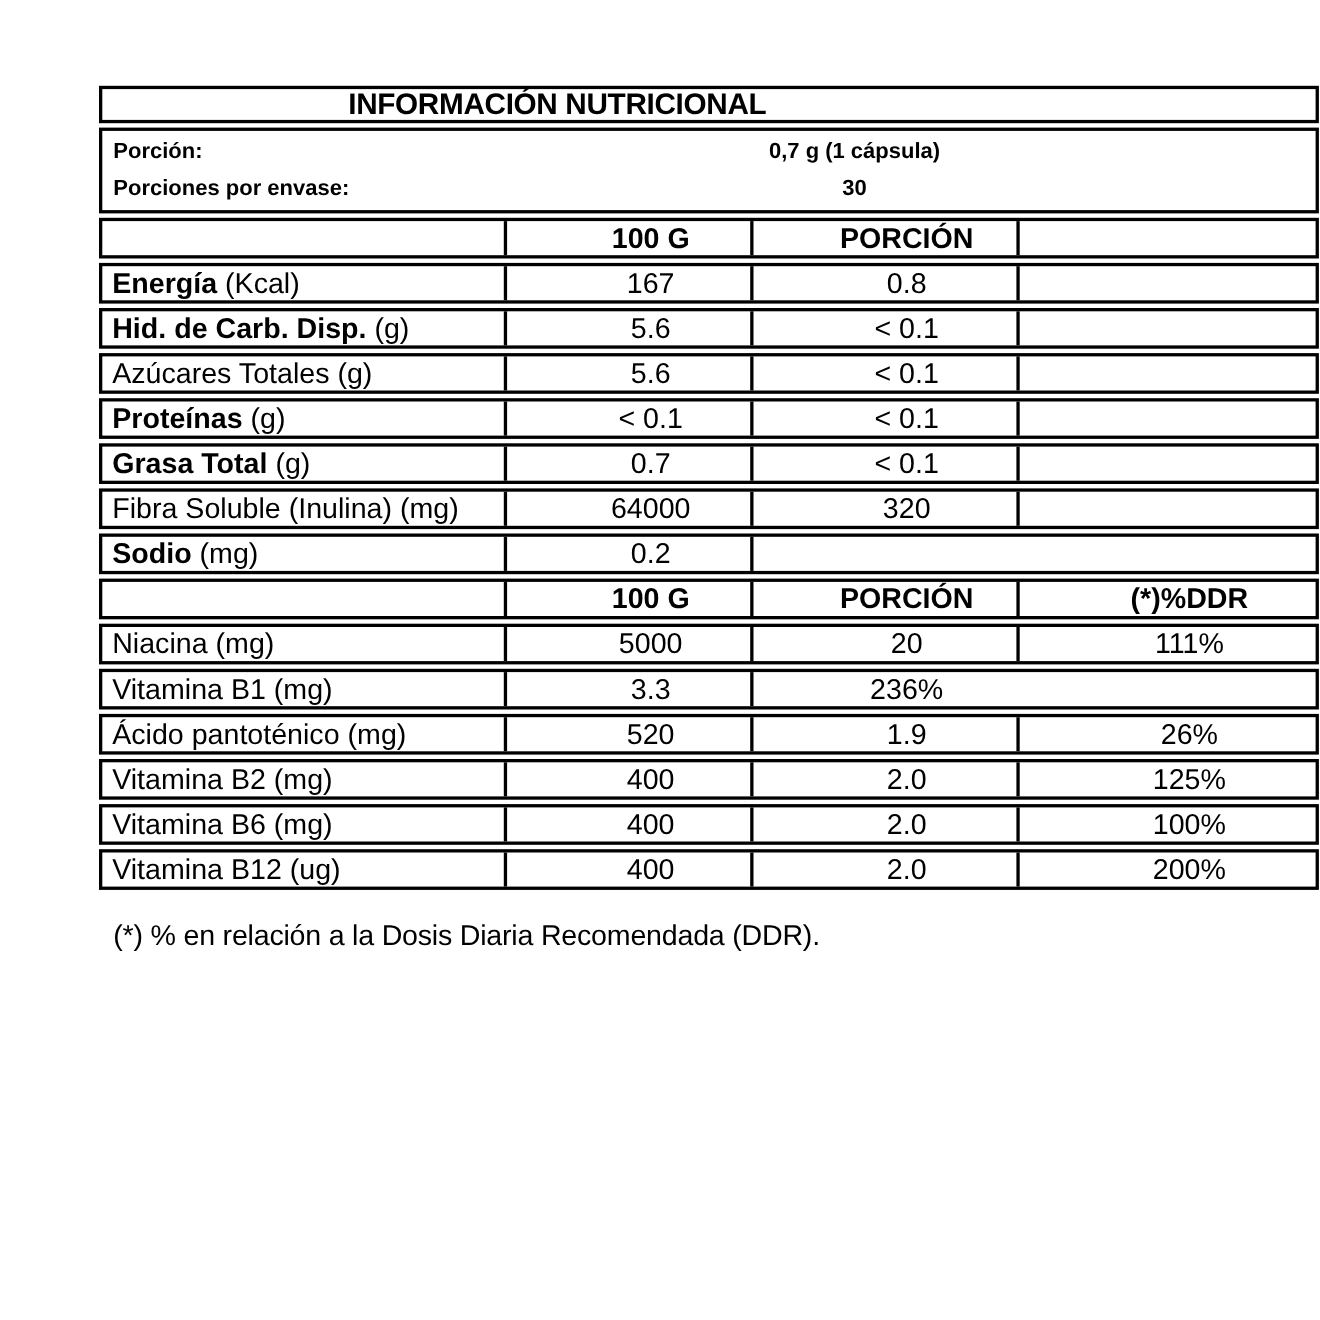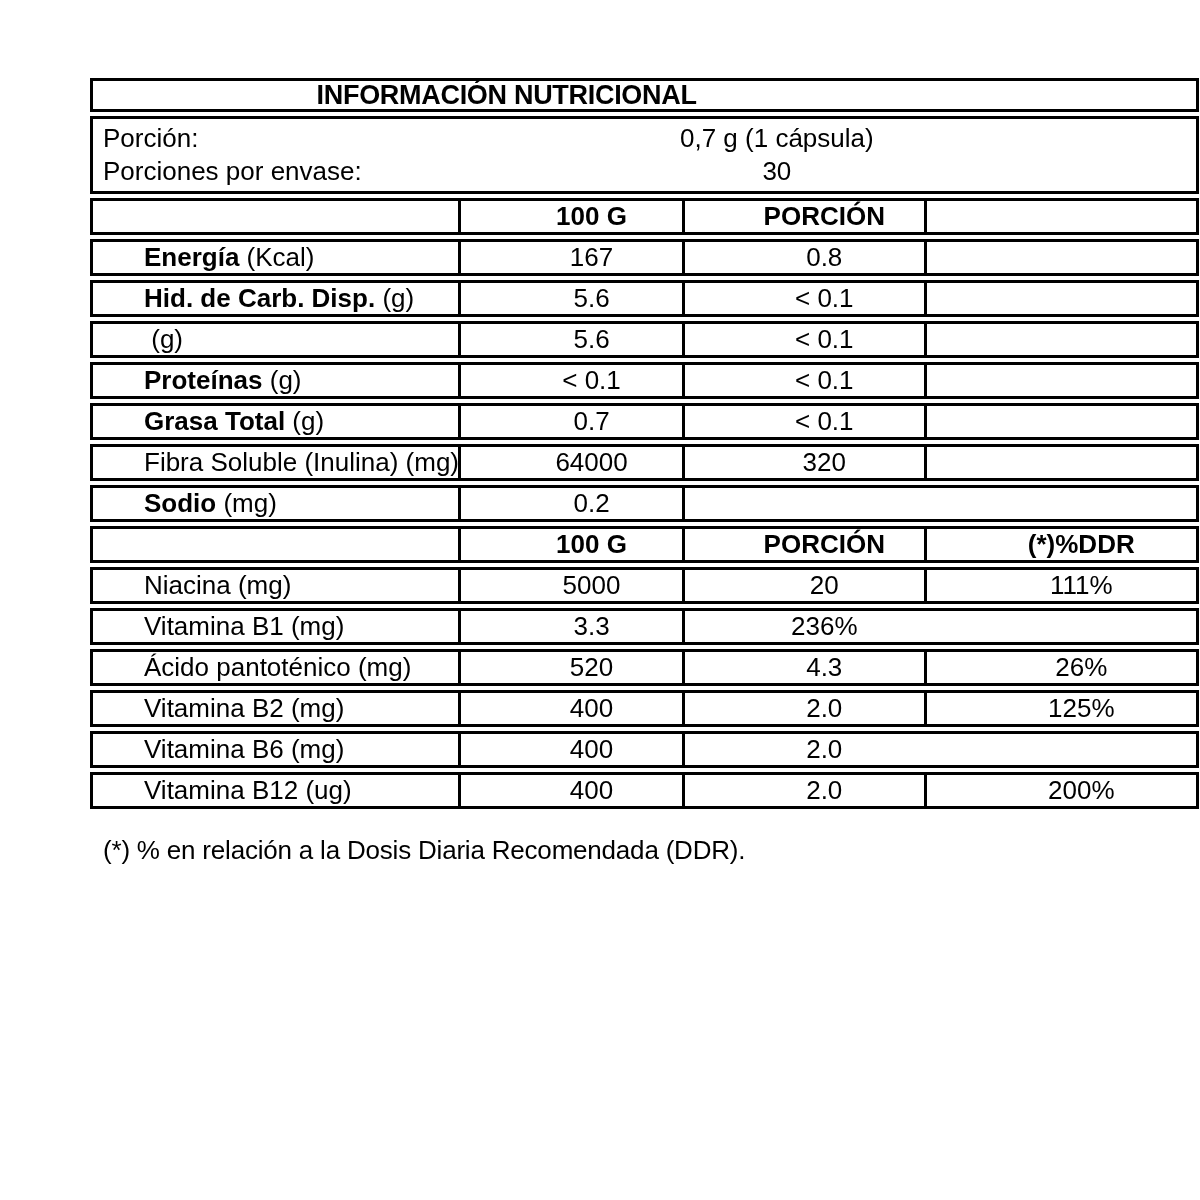--- a/index.html
+++ b/index.html
@@ -44,22 +44,22 @@
   }
   .serving-box {
     height: 78px;
     display: flex;
     flex-direction: column;
     justify-content: center;
   }
   .serving-line {
     display: flex;
     line-height: 33px;
-    font-size: 26px;
-    font-weight: normal;
+    font-size: 20px;
+    font-weight: bold;
   }
   .serving-label {
     width: 42%;
     padding-left: 10px;
     box-sizing: border-box;
     white-space: nowrap;
   }
   .serving-value {
     width: 40%;
     text-align: center;
@@ -76,21 +76,20 @@
     justify-content: center;
     font-size: 26px;
     white-space: nowrap;
     overflow: visible;
     padding-left: 40px;
   }
   .cell.label-cell {
     justify-content: flex-start;
     padding-left: 9px;
     box-sizing: border-box;
-    margin-left: 42px;
   }
   .cell + .cell {
     border-left: 3px solid #000000;
   }
   .bold { font-weight: bold; }
   #footnote {
     margin-top: 26px;
     padding-left: 13px;
     font-size: 26px;
     letter-spacing: -0.2px;
@@ -136,20 +135,21 @@
         <div class="cell label-cell">
           <span class="bold">Hid. de Carb. Disp.</span>
           <span>&nbsp;(g)</span>
         </div>
         <div class="cell">5.6</div>
         <div class="cell">&lt; 0.1</div>
         <div class="cell"></div>
       </div>
       <div class="row-box grid-row">
         <div class="cell label-cell">
+          <span>Azúcares Totales</span>
           <span>&nbsp;(g)</span>
         </div>
         <div class="cell">5.6</div>
         <div class="cell">&lt; 0.1</div>
         <div class="cell"></div>
       </div>
       <div class="row-box grid-row">
         <div class="cell label-cell">
           <span class="bold">Proteínas</span>
           <span>&nbsp;(g)</span>
@@ -206,39 +206,40 @@
         </div>
         <div class="cell">3.3</div>
         <div class="cell">236%</div>
       </div>
       <div class="row-box grid-row">
         <div class="cell label-cell">
           <span>Ácido pantoténico</span>
           <span>&nbsp;(mg)</span>
         </div>
         <div class="cell">520</div>
-        <div class="cell">4.3</div>
+        <div class="cell">1.9</div>
         <div class="cell">26%</div>
       </div>
       <div class="row-box grid-row">
         <div class="cell label-cell">
           <span>Vitamina B2</span>
           <span>&nbsp;(mg)</span>
         </div>
         <div class="cell">400</div>
         <div class="cell">2.0</div>
         <div class="cell">125%</div>
       </div>
       <div class="row-box grid-row">
         <div class="cell label-cell">
           <span>Vitamina B6</span>
           <span>&nbsp;(mg)</span>
         </div>
         <div class="cell">400</div>
         <div class="cell">2.0</div>
+        <div class="cell">100%</div>
       </div>
       <div class="row-box grid-row">
         <div class="cell label-cell">
           <span>Vitamina B12</span>
           <span>&nbsp;(ug)</span>
         </div>
         <div class="cell">400</div>
         <div class="cell">2.0</div>
         <div class="cell">200%</div>
       </div>

